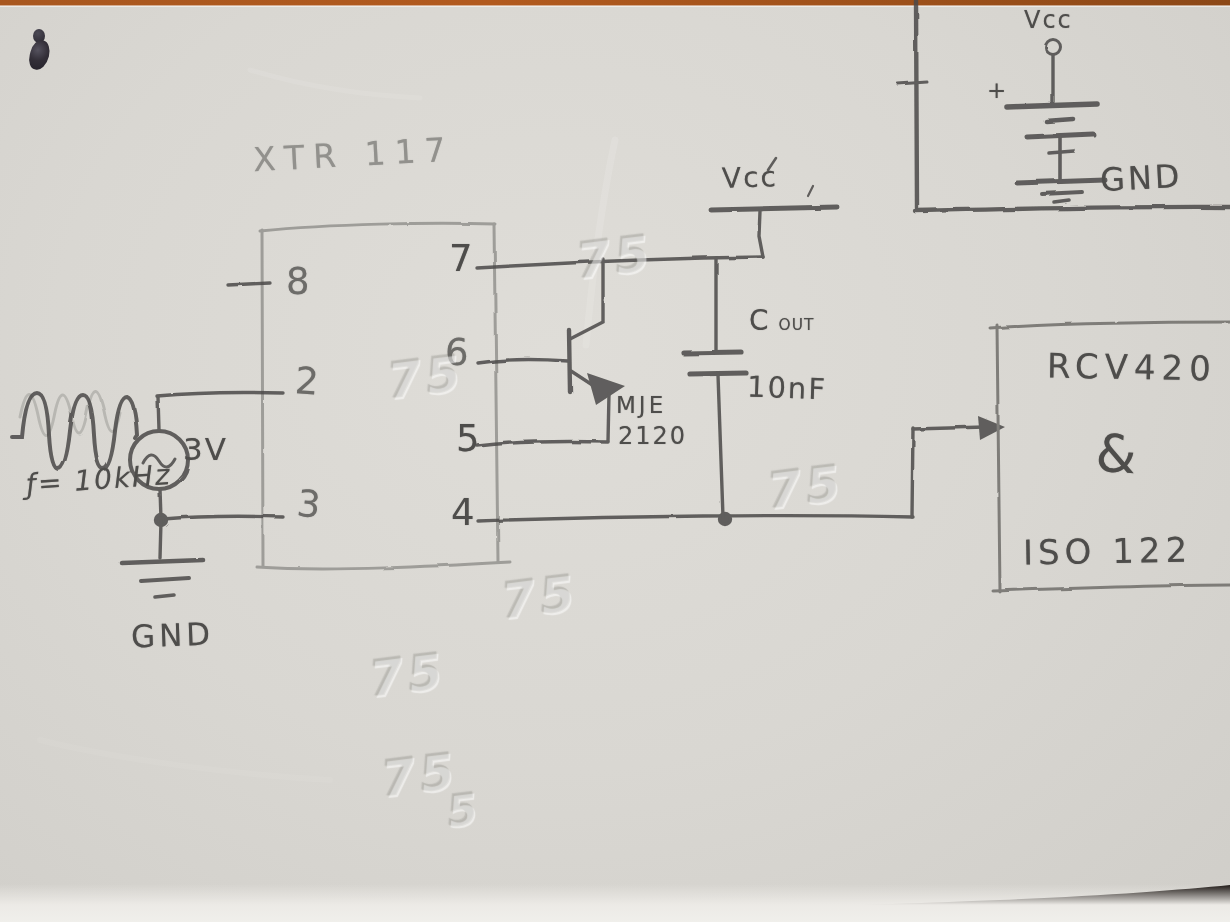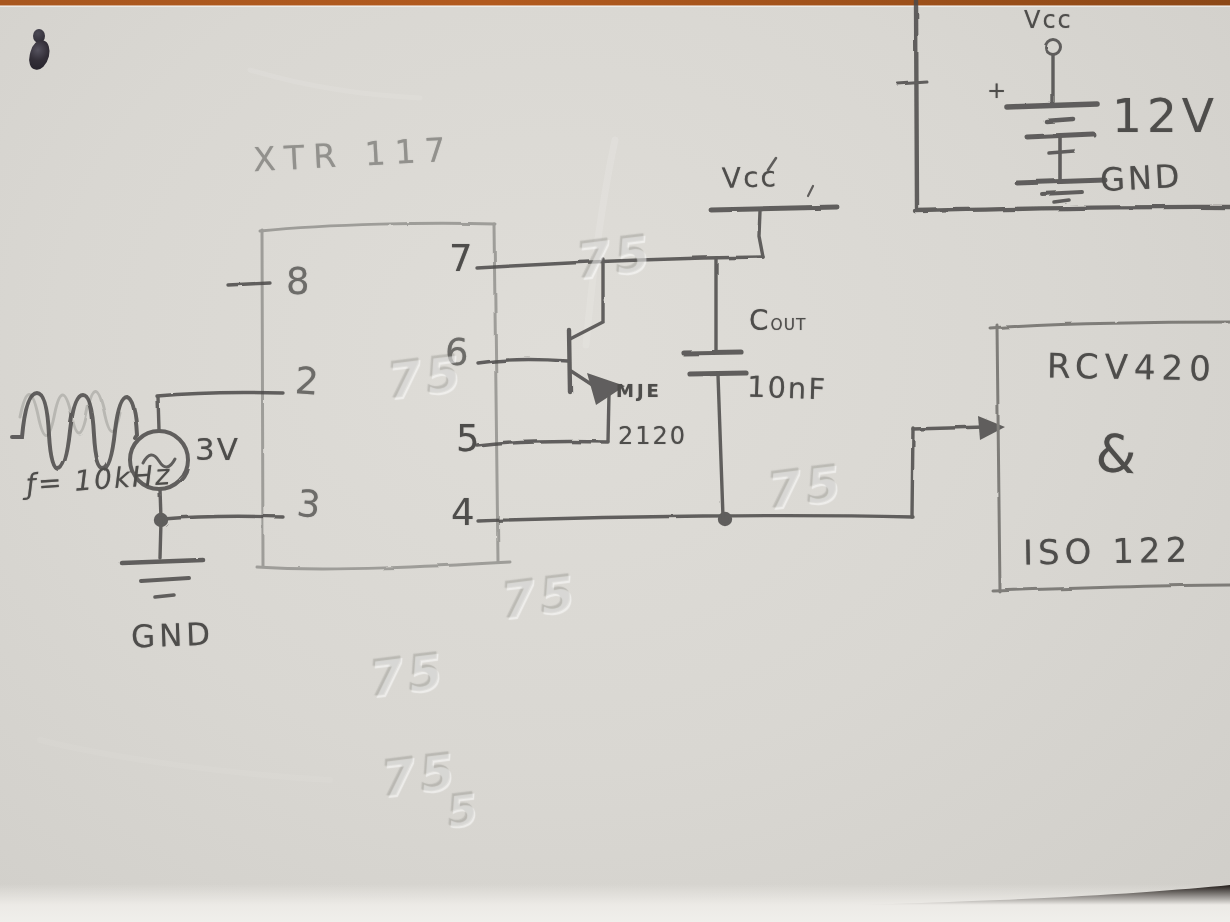--- a/index.html
+++ b/index.html
@@ -30,21 +30,21 @@
   .hand{
     position:absolute;
     color:#4e4d4b;
     text-shadow:0 0 1px rgba(78,77,75,.55);
     white-space:nowrap;
     line-height:1;
     letter-spacing:2px;
   }
   .hand.light{color:#92918d;text-shadow:0 0 1px rgba(146,145,141,.5);}
   .hand.mid{color:#6d6c69;text-shadow:0 0 1px rgba(109,108,105,.5);}
-  .sub{font-size:.55em;vertical-align:baseline;letter-spacing:1px;}
+  .sub{font-size:.55em;vertical-align:baseline;letter-spacing:1px;margin-left:8px;}
   
   .emboss{
     position:absolute;
     font-size:50px;font-style:italic;font-weight:bold;
     letter-spacing:4px;
     color:rgba(120,118,112,.10);
     text-shadow:1px 2px 1px rgba(255,255,255,.55), -1px -1px 1px rgba(90,88,82,.18);
     transform:rotate(-7deg);
   }
   .speck-body{
@@ -191,37 +191,36 @@
   <div class="hand light" style="left:253px;top:138px;font-size:33px;letter-spacing:9px;transform:rotate(-3deg);">XTR 117</div>
 
   <div class="hand mid" style="left:286px;top:263px;font-size:37px;">8</div>
   <div class="hand mid" style="left:295px;top:363px;font-size:37px;transform:rotate(4deg);">2</div>
   <div class="hand mid" style="left:297px;top:486px;font-size:37px;transform:rotate(6deg);">3</div>
   <div class="hand" style="left:449px;top:240px;font-size:37px;">7</div>
   <div class="hand mid" style="left:445px;top:334px;font-size:37px;">6</div>
   <div class="hand" style="left:456px;top:420px;font-size:37px;">5</div>
   <div class="hand" style="left:451px;top:494px;font-size:37px;">4</div>
 
-  <div class="hand" style="left:195px;top:434px;font-size:31px;">3V</div>
+  <div class="hand" style="left:183px;top:434px;font-size:31px;">3V</div>
   <div class="hand" style="left:26px;top:466px;font-size:28px;font-style:italic;transform:rotate(-4deg);">ƒ= 10kHz</div>
   <div class="hand" style="left:131px;top:620px;font-size:31px;letter-spacing:4px;transform:rotate(-2deg);">GND</div>
 
   <div class="hand" style="left:722px;top:164px;font-size:28px;transform:rotate(-2deg);">Vcc</div>
 
   <div class="hand" style="left:749px;top:307px;font-size:28px;">
     <span>C</span><span class="sub">OUT</span>
   </div>
   <div class="hand" style="left:747px;top:374px;font-size:29px;transform:rotate(2deg);">10nF</div>
 
-  <div class="hand" style="left:616px;top:382px;font-size:18px;letter-spacing:3px;font-weight:bold;">MJE</div>
+  <div class="hand" style="left:616px;top:394px;font-size:23px;letter-spacing:3px;">MJE</div>
   <div class="hand" style="left:618px;top:424px;font-size:24px;letter-spacing:2px;">2120</div>
 
   <div class="hand" style="left:1024px;top:8px;font-size:24px;">Vcc</div>
   <div class="hand" style="left:987px;top:79px;font-size:23px;">+</div>
-  <div class="hand" style="left:1112px;top:92px;font-size:47px;letter-spacing:5px;transform:rotate(2deeg);">12V</div>
   <div class="hand" style="left:1100px;top:162px;font-size:32px;letter-spacing:3px;transform:rotate(-3deg);">GND</div>
 
   <div class="hand" style="left:1047px;top:350px;font-size:34px;letter-spacing:6px;transform:rotate(1deg);">RCV420</div>
   <div class="hand" style="left:1096px;top:428px;font-size:52px;transform:rotate(4deg);">&amp;</div>
   <div class="hand" style="left:1023px;top:534px;font-size:34px;letter-spacing:5px;transform:rotate(-1deg);">ISO 122</div>
 
   <div class="emboss" style="left:576px;top:228px;">75</div>
   <div class="emboss" style="left:387px;top:348px;">75</div>
   <div class="emboss" style="left:501px;top:568px;">75</div>
   <div class="emboss" style="left:767px;top:458px;">75</div>

